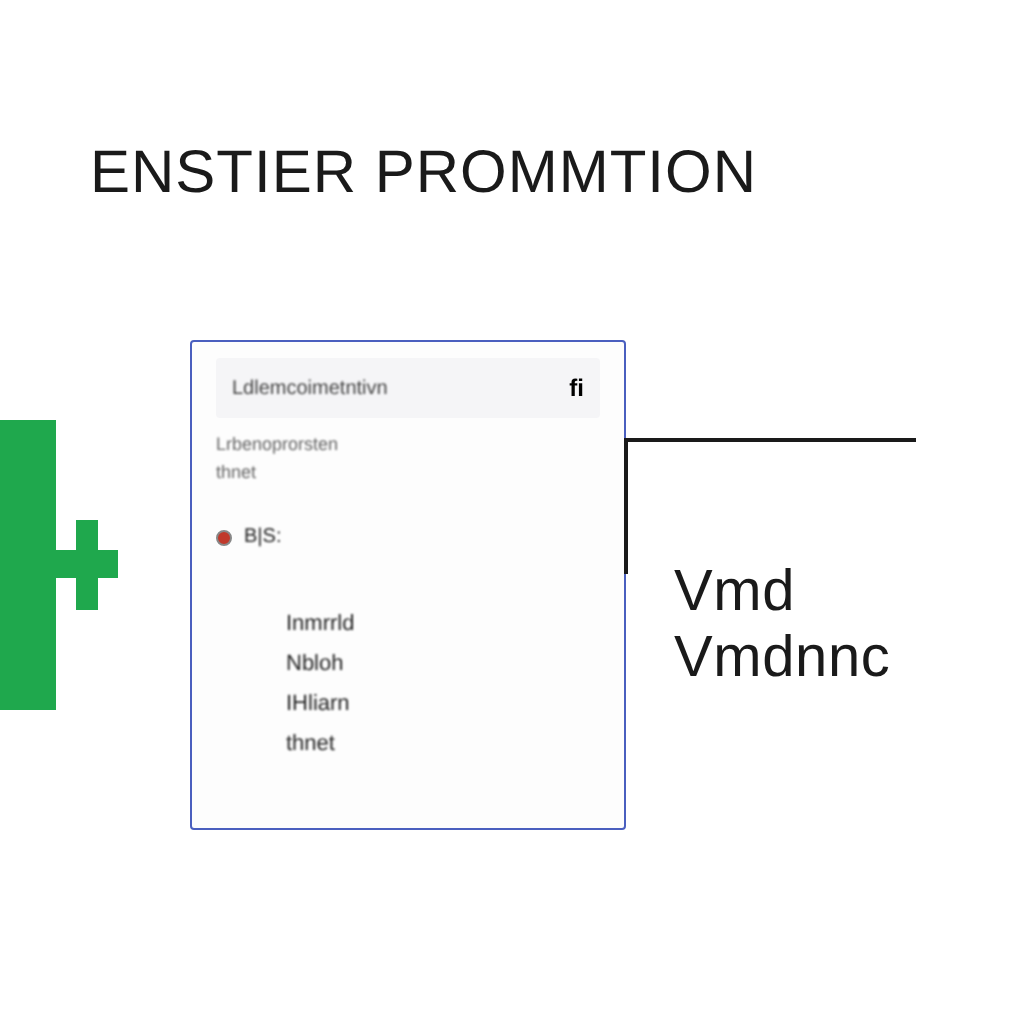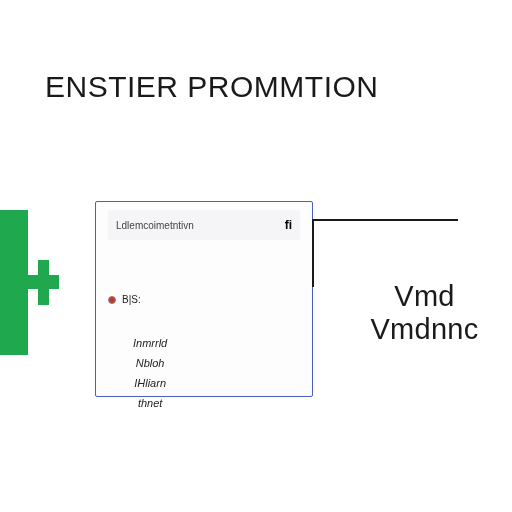--- a/index.html
+++ b/index.html
@@ -1,19 +1,18 @@
 <!DOCTYPE html>
 <html><head>
   <meta charset="utf-8">
   <style>
     * {
       margin: 0;
       padding: 0;
       box-sizing: border-box;
-      text-align: center;
     }
     body {
       width: 512px;
       height: 512px;
       background: #ffffff;
       font-family: Arial, sans-serif;
       position: relative;
       overflow: hidden;
     }
     .header-title {
@@ -48,25 +47,24 @@
       top: 260px;
       width: 11px;
       height: 45px;
       background: #1fa84d;
     }
     .dialog-box {
       position: absolute;
       left: 95px;
       top: 170px;
       width: 218px;
-      height: 196px;
+      height: 245px;
       border: 1.5px solid #4a5fbf;
       background: #fdfdfd;
       border-radius: 2px;
-      margin-top: 31px;
     }
     .dialog-inner-header {
       position: absolute;
       top: 8px;
       left: 12px;
       right: 12px;
       height: 30px;
       background: #f5f5f7;
       border-radius: 2px;
       display: flex;
@@ -109,22 +107,21 @@
       flex-shrink: 0;
     }
     .radio-label {
       font-size: 10px;
       color: #222;
       filter: blur(0.5px);
     }
     .menu-list {
       position: absolute;
       top: 135px;
-      left: 37px;
-      font-style: italic;
+      left: 47px;
     }
     .menu-item {
       font-size: 11px;
       color: #222;
       margin-bottom: 8px;
       filter: blur(0.6px);
       font-weight: 500;
     }
     .connector-line {
       position: absolute;
@@ -158,20 +155,24 @@
 
 <div class="green-block"></div>
 <div class="green-cross-h"></div>
 <div class="green-cross-v"></div>
 
 <div class="dialog-box">
   <div class="dialog-inner-header">
     <span class="dialog-inner-header-text">Ldlemcoimetntivn</span>
     <span class="dialog-inner-header-badge">fi</span>
   </div>
+  <div class="dialog-desc">
+    <div>Lrbenoprorsten</div>
+    <div>thnet</div>
+  </div>
   <div class="dialog-radio-row" style="top: 92px;">
     <div class="radio-dot"></div>
     <span class="radio-label">B|S:</span>
   </div>
   <div class="menu-list">
     <div class="menu-item">Inmrrld</div>
     <div class="menu-item">Nbloh</div>
     <div class="menu-item">IHliarn</div>
     <div class="menu-item">thnet</div>
   </div>

